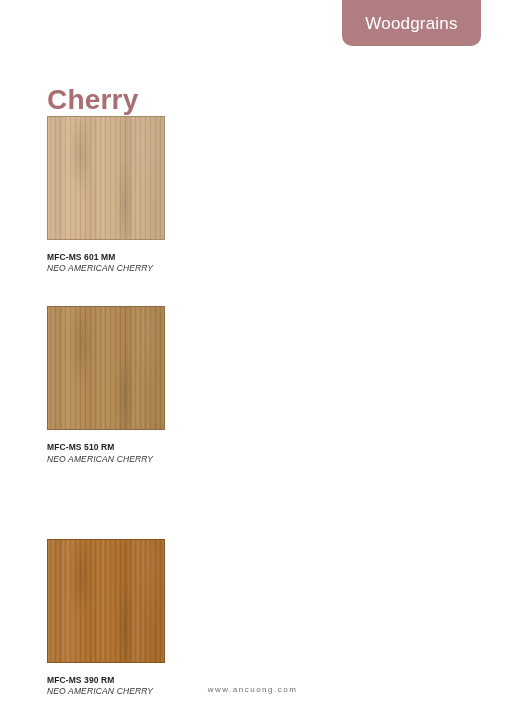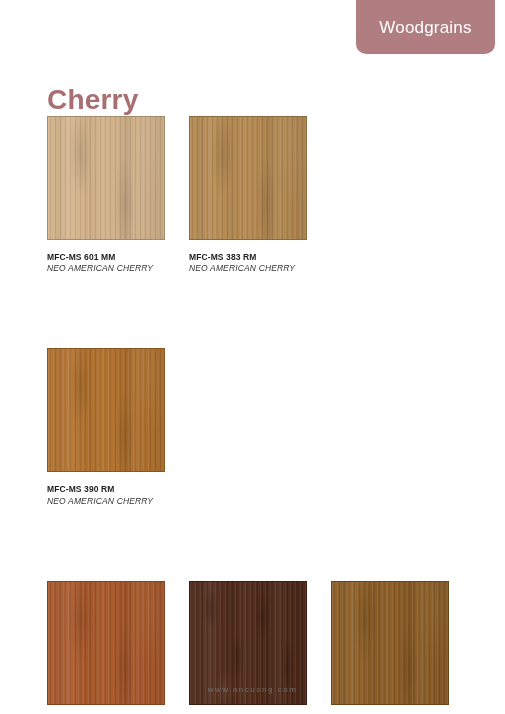--- a/index.html
+++ b/index.html
@@ -12,24 +12,24 @@
   body {
     background: #ffffff;
     font-family: "Liberation Sans", sans-serif;
     position: relative;
     overflow: hidden;
   }
 
   
   #header-tab {
     position: absolute;
-    left: 356px;
+    left: 342px;
     top: 0;
     width: 139px;
-    height: 54px;
+    height: 46px;
     background: #b07e80;
     border-bottom-left-radius: 10px;
     border-bottom-right-radius: 10px;
     display: flex;
     align-items: center;
     justify-content: center;
   }
   #header-tab .tab-label {
     color: #ffffff;
     font-size: 17px;
@@ -52,22 +52,23 @@
   
   #swatch-grid {
     position: absolute;
     left: 47px;
     top: 116px;
     width: 404px;
   }
 
   .swatch-row {
     display: flex;
-    gap: 24px;
+    gap: 32px;
     margin-bottom: 74px;
+    flex-direction: column;
   }
   .swatch-row:last-child { margin-bottom: 0; }
 
   .swatch-cell {
     width: 118px;
   }
 
   .swatch-chip {
     width: 118px;
     height: 124px;
@@ -184,21 +185,21 @@
           <div class="swatch-name">NEO AMERICAN CHERRY</div>
         </div>
       </div>
       <div class="swatch-cell">
         <div class="swatch-chip" style="background: rgb(180, 136, 79);">
           <div class="grain-broad"></div>
           <div class="grain-fine"></div>
           <div class="grain-figure"></div>
         </div>
         <div class="swatch-meta">
-          <div class="swatch-code">MFC-MS 383 RM</div>
+          <div class="swatch-code">MFC-MS 510 RM</div>
           <div class="swatch-name">NEO AMERICAN CHERRY</div>
         </div>
       </div>
     </div>
     <div class="swatch-row">
       <div class="swatch-cell">
         <div class="swatch-chip" style="background: rgb(176, 111, 42);">
           <div class="grain-broad"></div>
           <div class="grain-fine"></div>
           <div class="grain-figure"></div>

